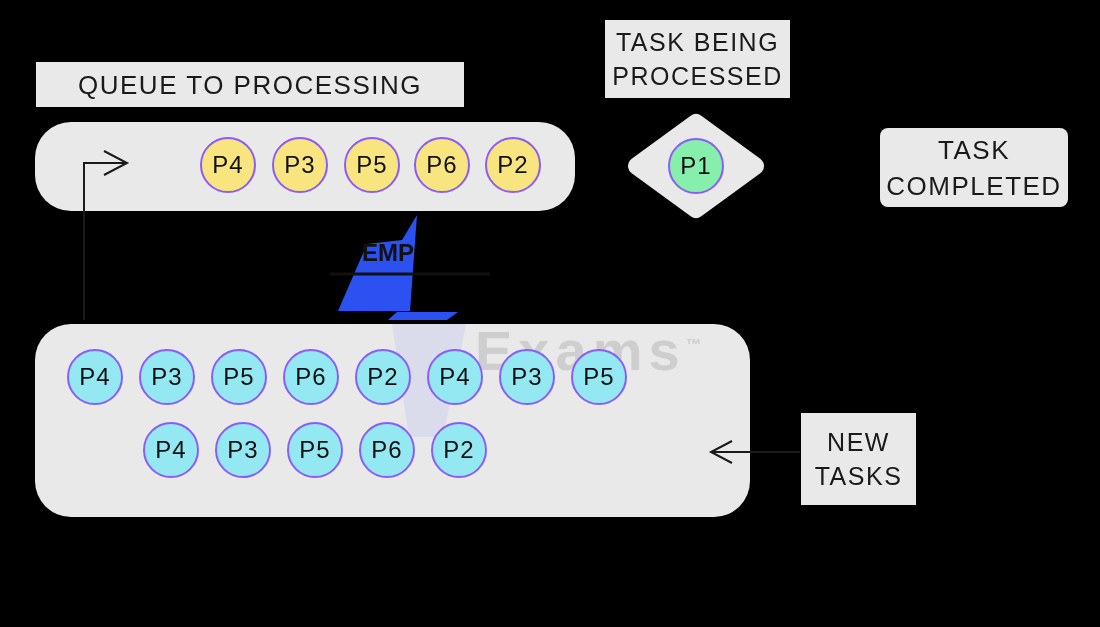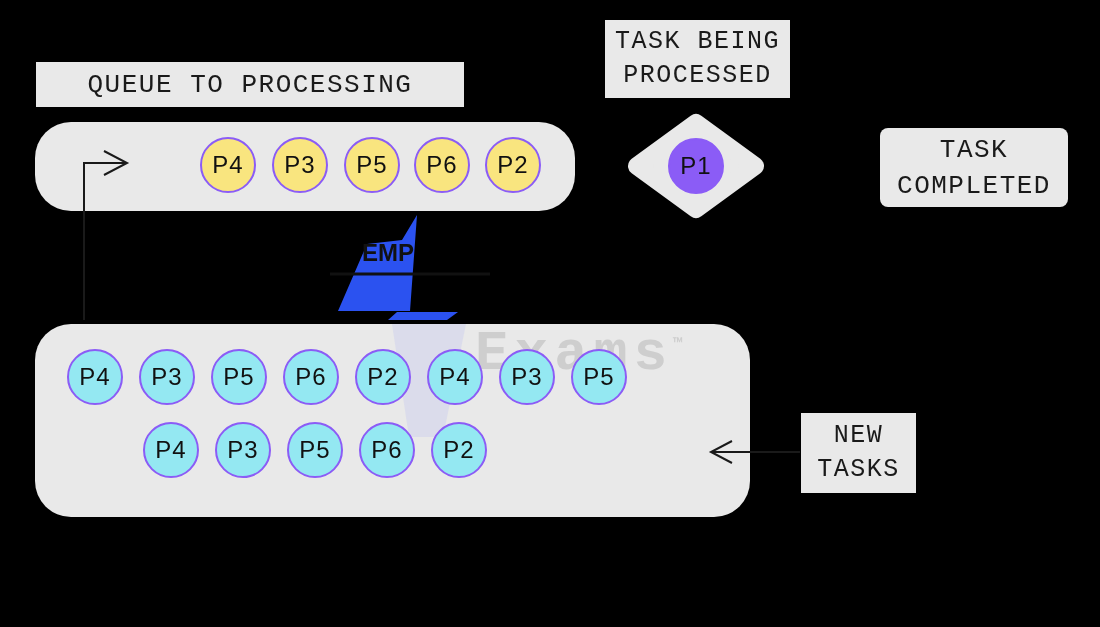--- a/index.html
+++ b/index.html
@@ -1,27 +1,27 @@
 <!DOCTYPE html>
 <html><head>
 <meta charset="utf-8">
 <style>
   html,body{margin:0;padding:0;background:#000;}
   #canvas{position:relative;width:1100px;height:627px;background:#000;overflow:hidden;
           font-family:"Liberation Sans",sans-serif;}
-  .gbox{position:absolute;background:#e9e9e9;font-family:Liberation Mono, monospace;}
+  .gbox{position:absolute;background:#e9e9e9;}
   .lbl{display:flex;align-items:center;justify-content:center;text-align:center;
        color:#1a1a1a;font-size:26px;letter-spacing:1.5px;line-height:34px;white-space:pre-line;}
   .bigbox{border-radius:36px;}
   .chip{position:absolute;width:56px;height:56px;border-radius:50%;border:2px solid #8b5cf6;
         box-sizing:border-box;display:flex;align-items:center;justify-content:center;
         font-size:24px;color:#111;letter-spacing:1px;}
   .chip.yellow{background:#f9e57f;}
   .chip.cyan{background:#94e8f2;}
-  .chip.green{background:#8b5cf6;text-align:center;}
+  .chip.green{background:#86efac;text-align:center;}
   .overlay{position:absolute;left:0;top:0;pointer-events:none;}
   #waiting-box{overflow:hidden;}
   .wm-text{position:absolute;left:440px;top:-7px;color:#cecece;font-size:56px;font-weight:bold;
            letter-spacing:6px;line-height:56px;white-space:nowrap;}
   .wm-text sup{font-size:16px;letter-spacing:0;vertical-align:super;}
 </style>
 </head>
 <body>
 
 <div id="canvas">
@@ -40,21 +40,21 @@
     <path d="M 637,166 L 696,123 L 755,166 L 696,209 Z" fill="#e9e9e9" stroke="#e9e9e9" stroke-width="18" stroke-linejoin="round"></path>
   </svg>
 
   <div id="waiting-box" class="gbox bigbox" style="left:35px;top:324px;width:715px;height:193px;">
     <svg class="overlay" width="715" height="193">
       <polygon points="357,0 431,0 408,113 374,113" fill="#c7caef" opacity="0.42"></polygon>
     </svg>
     <div class="wm-text"><span>Exams</span><sup>™</sup></div>
   </div>
 
-  <div class="gbox lbl" style="left:801px;top:413px;width:115px;height:80px;font-size:25px;">NEW
+  <div class="gbox lbl" style="left:801px;top:413px;width:115px;height:92px;font-size:25px;">NEW
 TASKS</div>
 
 
   <div class="chip yellow" style="left:200px;top:137px;">P4</div>
   <div class="chip yellow" style="left:272px;top:137px;">P3</div>
   <div class="chip yellow" style="left:344px;top:137px;">P5</div>
   <div class="chip yellow" style="left:414px;top:137px;">P6</div>
   <div class="chip yellow" style="left:485px;top:137px;">P2</div>
 
   <div class="chip green" style="left:668px;top:138px;">P1</div>

